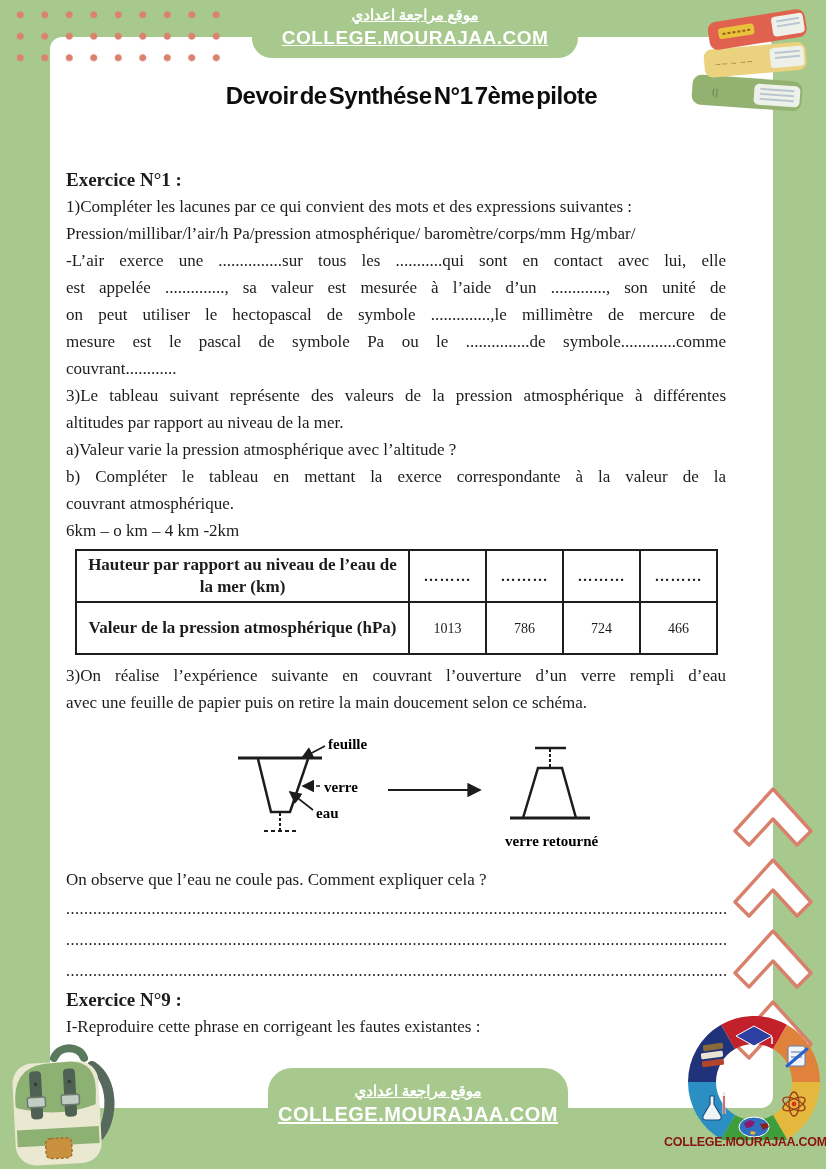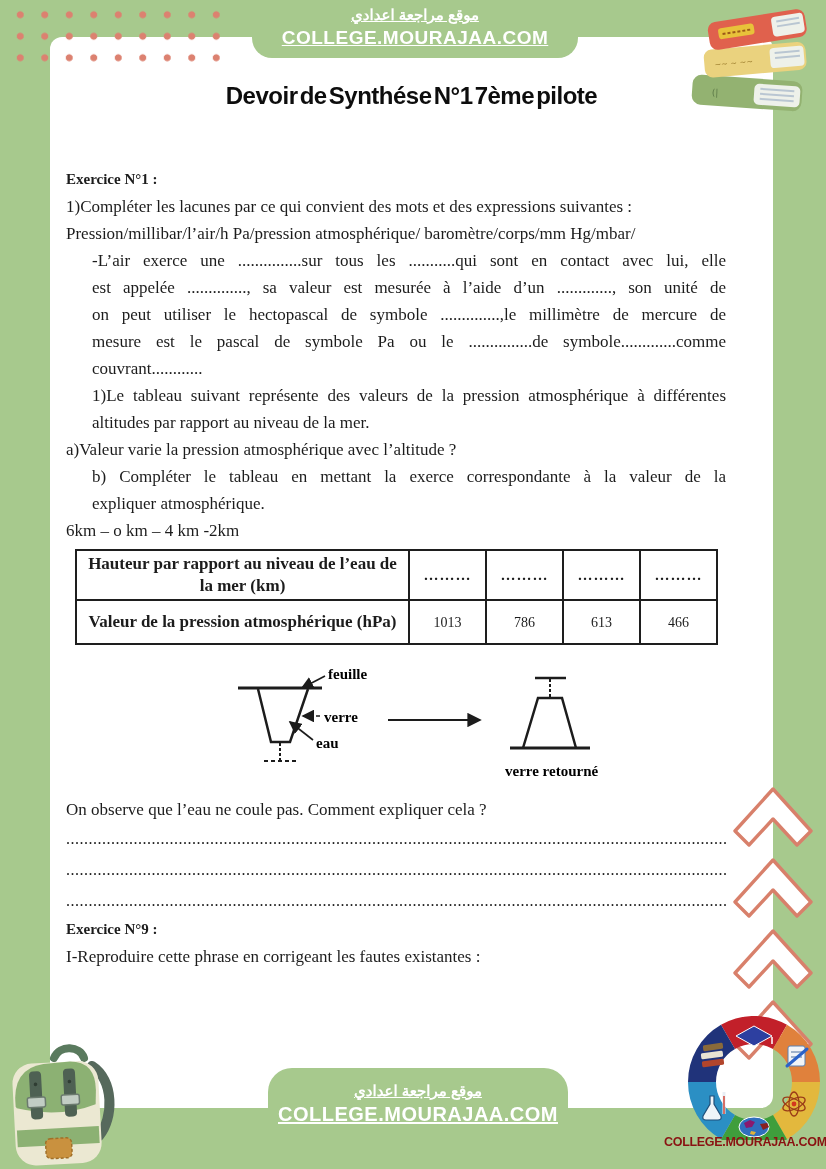--- a/index.html
+++ b/index.html
@@ -23,54 +23,54 @@
     background-size:24.5px 21.5px;background-position:4px 3px;
   }
   
   .site-tab{
     position:absolute;background:#a7c98d;z-index:2;text-align:center;
     font-family:"Liberation Sans", sans-serif;color:#ffffff;font-weight:bold;
   }
   .tab-top{left:252px;top:0;width:326px;height:58px;border-radius:0 0 20px 20px;padding-top:4px;box-sizing:border-box;}
   .tab-bottom{left:268px;top:1068px;width:300px;height:101px;border-radius:24px 24px 0 0;padding-top:12px;box-sizing:border-box;}
   .site-ar{
-    display:block;font-family:Liberation Sans, sans-serif;font-size:15px;
+    display:block;font-family:Liberation Serif, serif;font-size:15px;
     text-decoration:underline;line-height:22px;
   }
   .site-url{
     display:block;font-size:19px;letter-spacing:.5px;
     text-decoration:underline;line-height:24px;cursor:pointer;
   }
   .tab-bottom .site-url{font-size:20px;}
   
   .footer-band{position:absolute;left:0;top:1108px;width:826px;height:61px;background:#a7c98d;z-index:1;}
   
   .doc-title{
     position:absolute;left:50px;top:82px;width:723px;text-align:center;z-index:2;
     font-family:"Liberation Sans", sans-serif;font-weight:bold;font-size:24px;
     letter-spacing:-.5px;word-spacing:-4px;color:#0d0d0d;
   }
   
   .content{
     position:absolute;left:66px;top:166px;width:660px;z-index:2;
     font-size:17px;line-height:27px;
   }
-  .ex-heading{font-weight:bold;font-size:15px;margin:0;}
+  .ex-heading{font-weight:bold;font-size:19px;margin:0;}
   .line{margin:0;}
-  .jline{text-align:justify;text-align-last:justify;margin-left:26px;}
+  .jline{text-align:justify;text-align-last:justify;}
   .jline.jlast{text-align-last:left;}
   
   table.pressure{
     border-collapse:collapse;margin:5px 4px 7px 9px;table-layout:fixed;width:643px;
   }
   table.pressure td{
     border:2px solid #1e1e1e;text-align:center;vertical-align:middle;
     padding:2px 6px;box-sizing:border-box;
   }
-  td.rowhead{width:333px;font-weight:bold;font-size:17px;line-height:22px;height:44px;}
+  td.rowhead{width:333px;font-weight:bold;font-size:17px;line-height:22px;height:52px;}
   td.val{width:77px;font-size:14px;}
   td.dotcell{font-weight:bold;letter-spacing:1px;font-size:15px;}
   
   .diagram{display:block;margin:6px 0 4px 152px;}
   .diagram text{font-family:"Liberation Serif", serif;}
   
   .ansline{
     height:31px;line-height:31px;overflow:hidden;white-space:nowrap;
     font-size:16px;letter-spacing:.5px;color:#222;
   }
@@ -134,49 +134,53 @@
   <div class="line">1)Compléter les lacunes par ce qui convient des mots et des expressions suivantes :</div>
   <div class="line">Pression/millibar/l’air/h Pa/pression atmosphérique/ baromètre/corps/mm Hg/mbar/</div>
   <div>
       <div class="jline">-L’air exerce une ...............sur tous les  ...........qui sont en contact avec lui, elle</div>
       <div class="jline">est appelée .............., sa valeur est mesurée à l’aide d’un ............., son unité de</div>
       <div class="jline">on peut utiliser le hectopascal  de symbole ..............,le millimètre de mercure de</div>
       <div class="jline">mesure est le pascal de symbole Pa ou le ...............de symbole.............comme</div>
       <div class="jline jlast">couvrant............</div>
     </div>
   <div>
-      <div class="jline">1)Le tableau suivant représente des valeurs de la pression atmosphérique à différentes</div>
+      <div class="jline">3)Le tableau suivant représente des valeurs de la pression atmosphérique à différentes</div>
       <div class="jline jlast">altitudes  par rapport au niveau de la mer.</div>
     </div>
   <div class="line">a)Valeur varie la pression atmosphérique avec l’altitude ?</div>
   <div>
       <div class="jline">b) Compléter le tableau en mettant la exerce correspondante à la valeur de la</div>
-      <div class="jline jlast">expliquer atmosphérique.</div>
+      <div class="jline jlast">couvrant atmosphérique.</div>
     </div>
   <div class="line">6km – o km – 4 km -2km</div>
 
   <table class="pressure">
     <tbody>
       <tr>
         <td class="rowhead">Hauteur par rapport au niveau de l’eau de la mer (km)</td>
         <td class="val dotcell">………</td>
         <td class="val dotcell">………</td>
         <td class="val dotcell">………</td>
         <td class="val dotcell">………</td>
       </tr>
       <tr>
         <td class="rowhead">Valeur de la pression atmosphérique (hPa)</td>
         <td class="val">1013</td>
         <td class="val">786</td>
-        <td class="val">613</td>
+        <td class="val">724</td>
         <td class="val">466</td>
       </tr>
     </tbody>
   </table>
 
+  <div>
+      <div class="jline">3)On réalise l’expérience suivante en couvrant l’ouverture d’un verre rempli d’eau</div>
+      <div class="jline jlast">avec une feuille de papier puis on retire la main doucement selon ce schéma.</div>
+    </div>
 
   <svg class="diagram" width="420" height="140" viewBox="0 0 420 140">
     <defs>
       <marker id="ah" markerWidth="9" markerHeight="8" refX="7" refY="4" orient="auto">
         <path d="M0,0 L8,4 L0,8 Z" fill="#1c1c1c"></path>
       </marker>
     </defs>
 
     <line x1="20" y1="36" x2="104" y2="36" stroke="#1c1c1c" stroke-width="3"></line>
     <path d="M40,37 L53,90 L72,90 L90,37" fill="none" stroke="#1c1c1c" stroke-width="2.5"></path>

